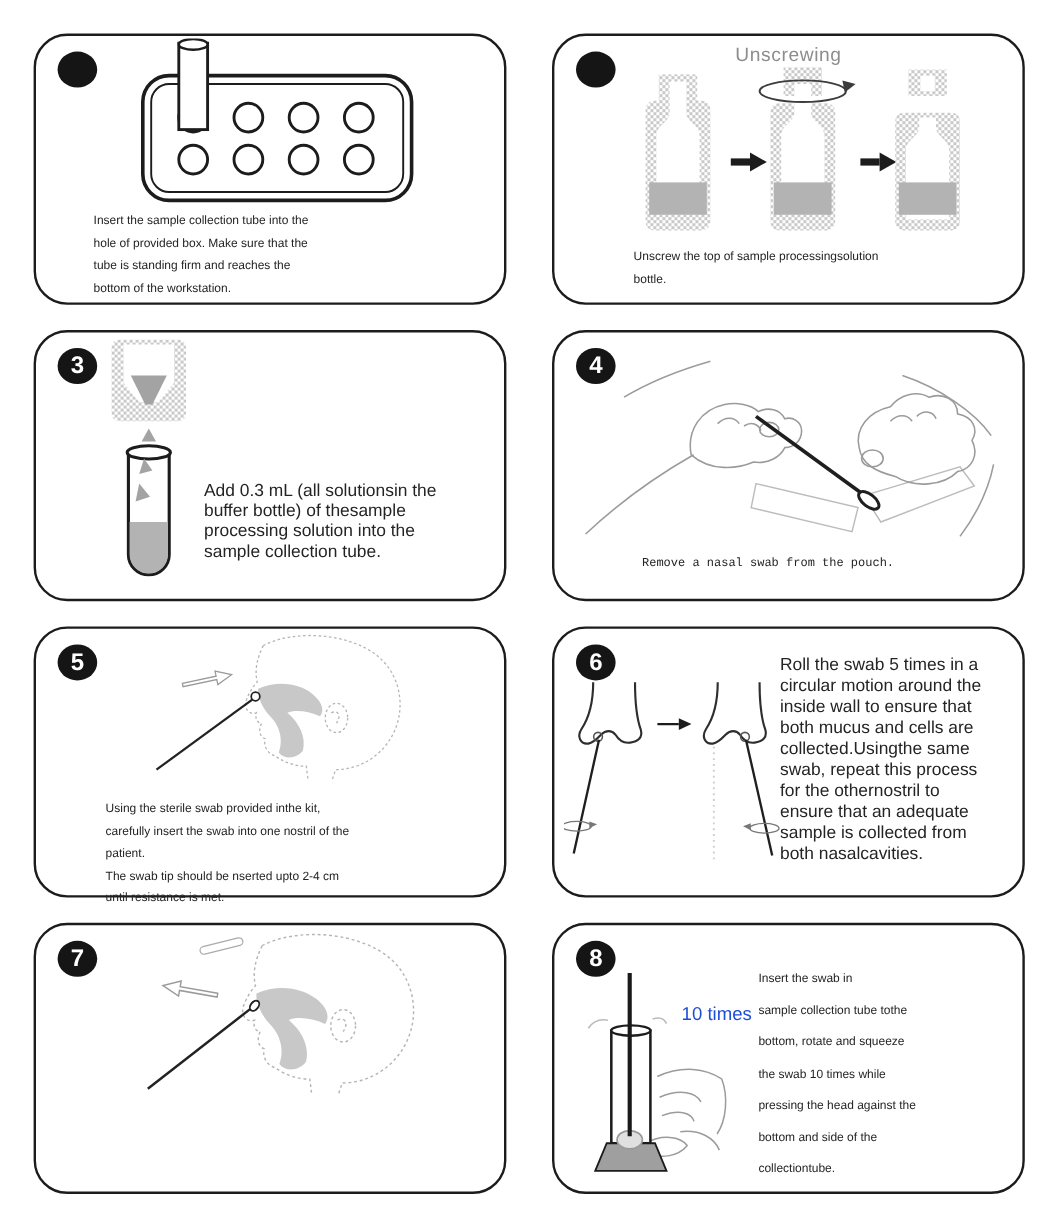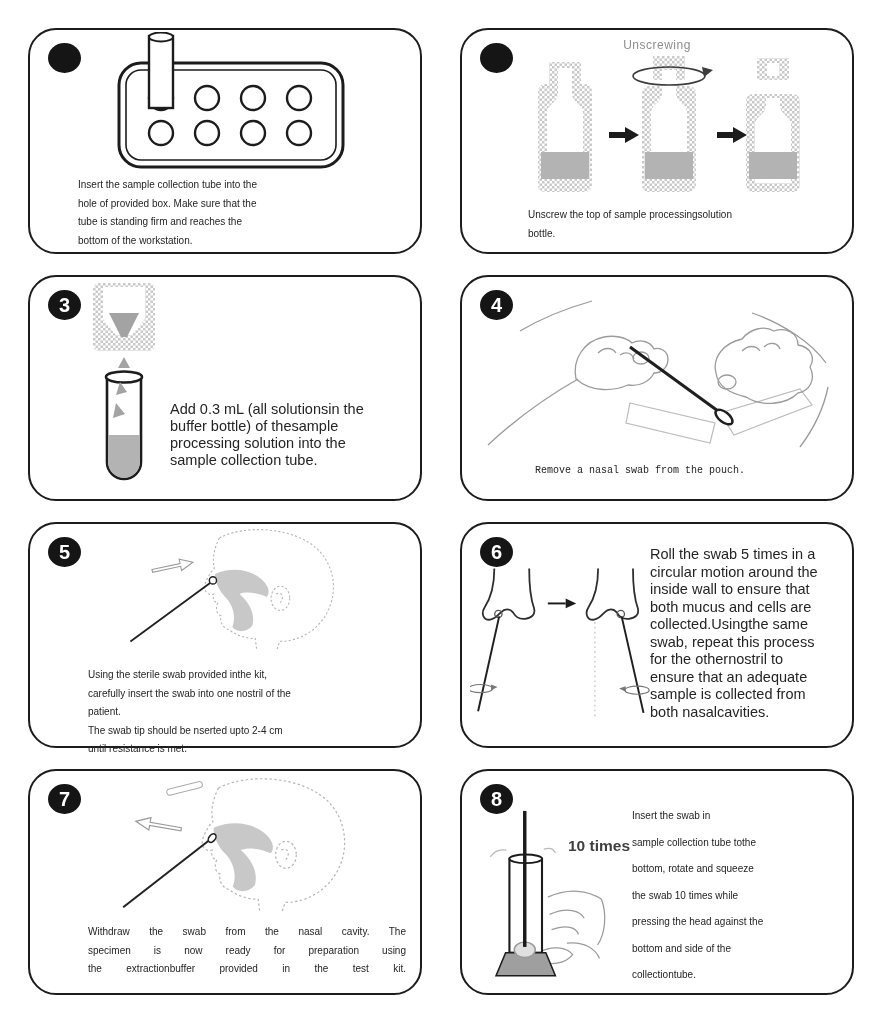--- a/index.html
+++ b/index.html
@@ -11,35 +11,35 @@
          border-radius:28px;background:#fff;box-sizing:border-box;}
   .badge{position:absolute;left:18px;top:13px;width:33px;height:30px;border-radius:50%;
          background:#151515;color:#ffffff;font-weight:bold;font-size:20px;
          display:flex;align-items:center;justify-content:center;line-height:1;}
   .cap{position:absolute;font-size:10px;line-height:18.5px;white-space:pre-line;color:#242424;}
   .art{position:absolute;}
   
   .p1 .art{left:86px;top:2px;}
   .p1 .cap{left:48px;top:146px;}
   .p2 .label{position:absolute;left:0;right:0;top:8px;text-align:center;
-             color:#8d8d8d;font-size:12px;letter-spacing:0.5px;}
+             color:#8d8d8d;font-size:16px;letter-spacing:0.5px;}
   .p2 .art{left:55px;top:26px;}
   .p2 .cap{left:66px;top:176px;}
   .p3 .art{left:48px;top:6px;}
   .p3 .cap{left:140px;top:124px;font-size:14.5px;line-height:17px;}
   .p4 .art{left:18px;top:18px;}
   .p4 .cap{left:73px;top:185px;font-family:Liberation Mono, monospace;}
   .p5 .art{left:38px;top:4px;}
   .p5 .cap{left:58px;top:142px;}
   .p6 .art{left:8px;top:42px;}
   .p6 .cap{left:188px;top:22px;font-size:14.5px;line-height:17.5px;width:190px;}
   .p7 .art{left:38px;top:6px;}
   .p7 .cap{left:58px;top:152px;width:318px;text-align:justify;text-align-last:justify;}
   .p8 .art{left:10px;top:38px;}
-  .p8 .label{position:absolute;left:106px;top:66px;font-size:15.5px;font-weight:bold;color:#404040;}
+  .p8 .label{position:absolute;left:106px;top:66px;font-size:15.5px;font-weight:normal;color:#1d4ed8;}
   .p8 .cap{left:170px;top:32px;line-height:26.5px;width:215px;}
 </style>
 </head>
 <body>
 
 <div class="page">
   <div class="grid">
 
     <div class="panel p1">
       <div class="badge"></div>
@@ -261,23 +261,20 @@
           <rect width="46" height="8" rx="4" fill="#fff" stroke="#ababab" stroke-width="1.3"></rect>
         </g>
         <g transform="translate(46,44) rotate(10)">
           <path d="M58,10 H18 V4 L0,12 L18,20 V14 H58 Z" fill="#fff" stroke="#9a9a9a" stroke-width="1.5"></path>
         </g>
         <g>
           <line x1="28" y1="164" x2="136" y2="80" stroke="#222" stroke-width="2.6"></line>
           <ellipse cx="140" cy="77" rx="4" ry="6" transform="rotate(38 140 77)" fill="#fff" stroke="#222" stroke-width="2"></ellipse>
         </g>
       </svg>
-      <div class="cap">Withdraw the swab from the nasal cavity. The
-specimen is now ready for preparation using
-the extractionbuffer provided in the test kit.</div>
     </div>
 
     <div class="panel p8">
       <div class="badge">8</div>
       <svg class="art" width="140" height="182" viewBox="0 0 140 190">
         <g fill="none" stroke="#bbbbbb" stroke-width="1.4">
           <path d="M16,50 q6,-9 17,-7"></path>
           <path d="M72,42 q9,-3 12,4"></path>
         </g>
         <g fill="none" stroke="#9b9b9b" stroke-width="1.3">

